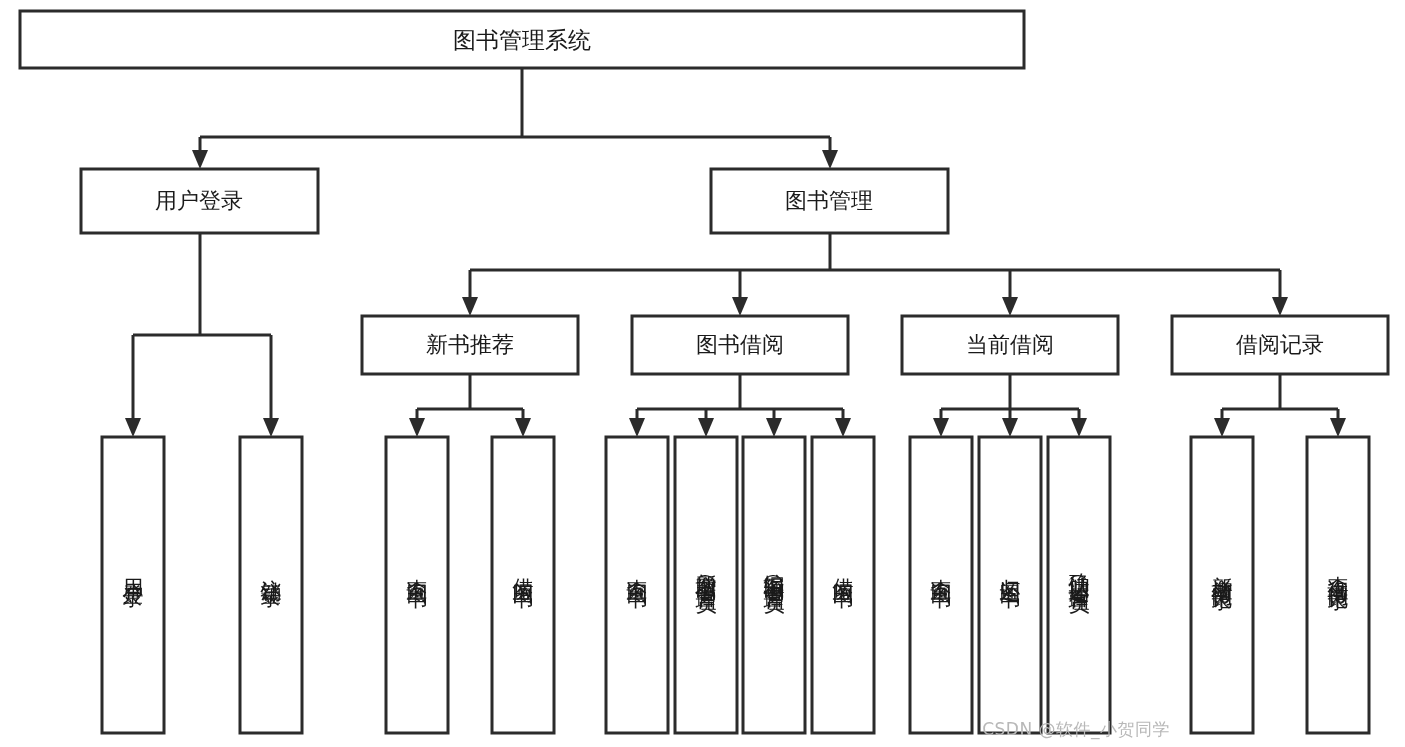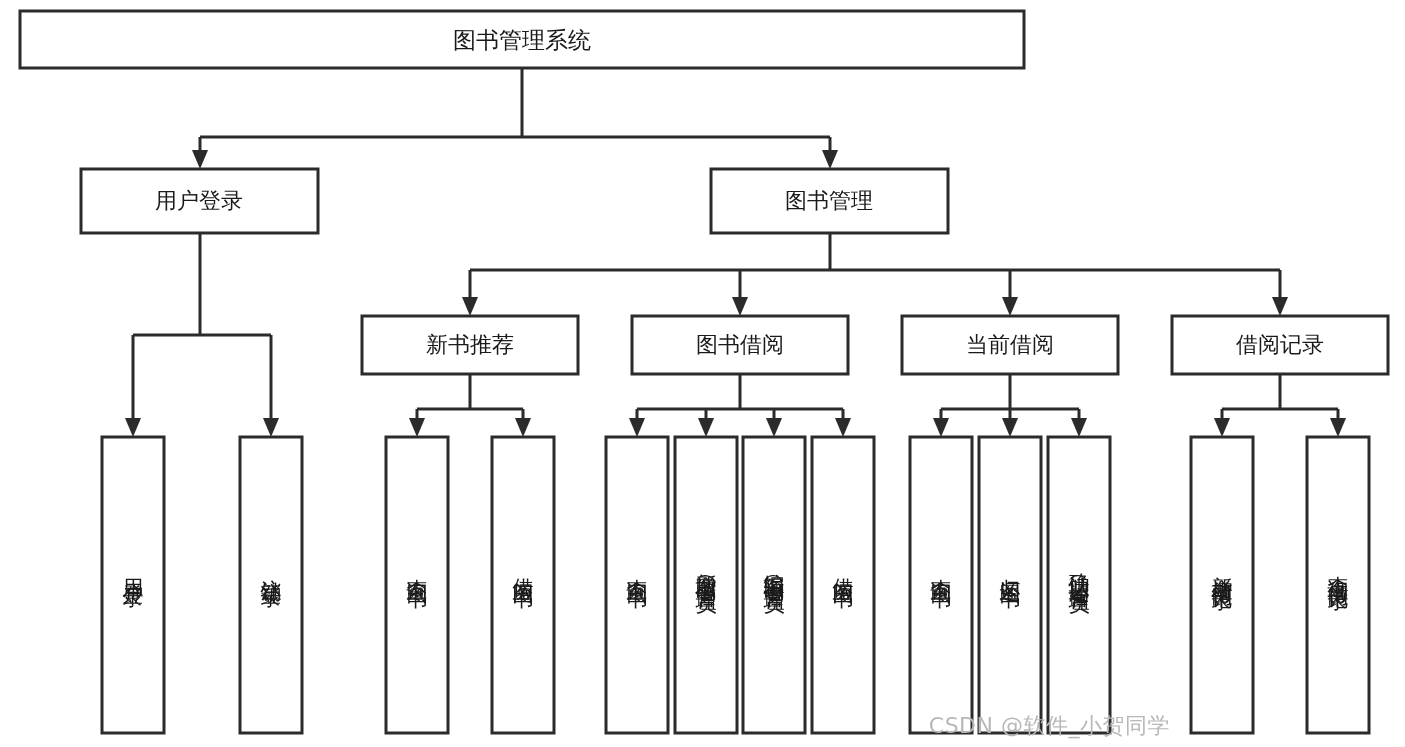--- a/index.html
+++ b/index.html
@@ -22,21 +22,21 @@
     font-family:"DejaVu Sans","Liberation Sans",sans-serif;
     font-size:21px;fill:#1a1a1a;
     writing-mode:vertical-rl;
     text-orientation:upright;
     letter-spacing:3px;
     text-anchor:middle;
   }
   .watermark{
     position:absolute;right:8px;bottom:6px;
     font-family:"DejaVu Sans","Liberation Sans",sans-serif;
-    font-size:22px;color:#b8b8b8;white-space:nowrap;
+    font-size:17px;color:#b8b8b8;white-space:nowrap;
     letter-spacing:0.5px;
   }
 </style>
 </head>
 <body>
 
 <div id="diagram-root">
   <svg class="canvas" viewBox="0 0 1405 747" xmlns="http://www.w3.org/2000/svg">
 
     <g>

